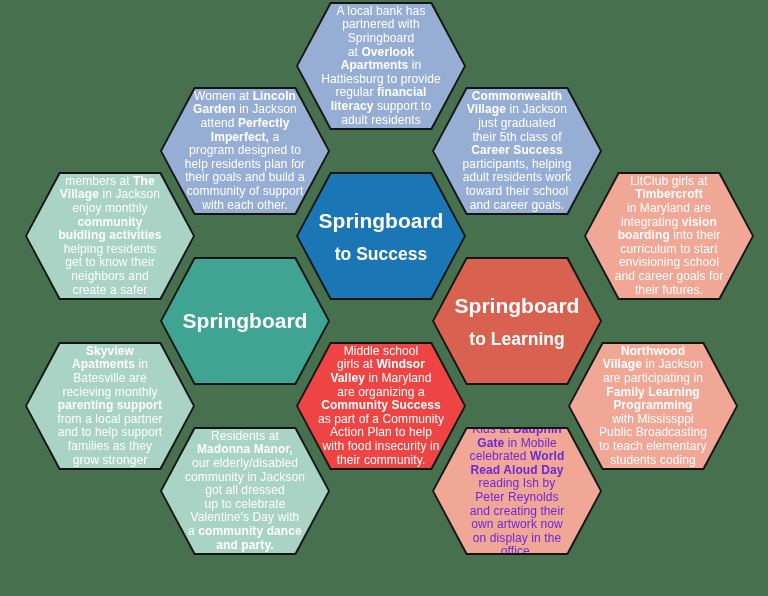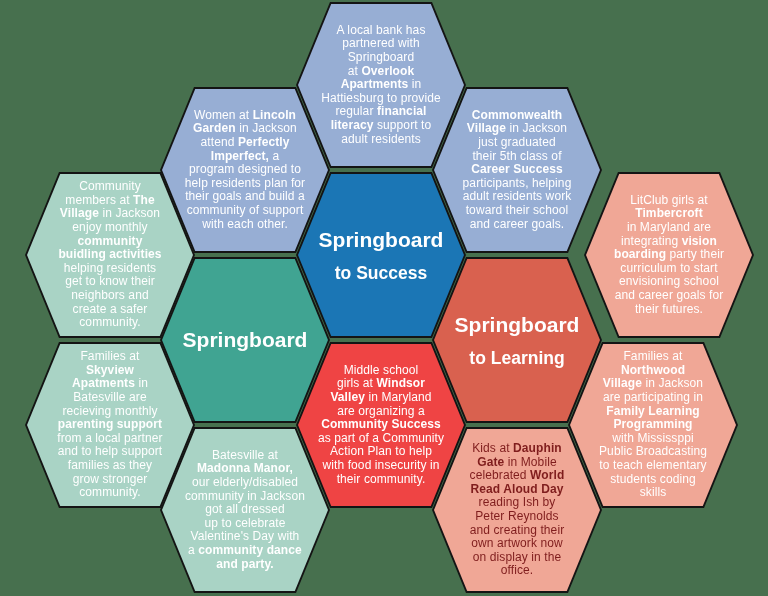--- a/index.html
+++ b/index.html
@@ -8,21 +8,21 @@
     background:#47704E;
     font-family:"Liberation Sans","DejaVu Sans",sans-serif;
     overflow:hidden;
   }
   .board{
     position:relative;
     width:768px;height:596px;
   }
   .hex{
     position:absolute;
-    width:170px;height:166px;
+    width:170px;height:128px;
     clip-path:polygon(20% 0%,80% 0%,100% 50%,80% 100%,20% 100%,0% 50%);
     background:#141414;
   }
   .hex-fill{
     position:absolute;
     inset:2px;
     clip-path:polygon(20% 0%,80% 0%,100% 50%,80% 100%,20% 100%,0% 50%);
   }
   .hex-label{
     position:absolute;
@@ -90,21 +90,21 @@
           <div>
             <div class="title-line1">Springboard</div>
             <div class="title-line2">to Success</div>
           </div>
         </div>
       </div>
     </div>
     <div class="hex" style="left: 584px; top: 172px; background: rgb(20, 20, 20);">
       <div class="hex-fill" style="background: rgb(240, 167, 150);">
         <div class="hex-label" style="color: rgb(255, 255, 255);">
-          <div class="hex-text"><span>LitClub girls at</span><br><b>Timbercroft</b><br><span>in Maryland are</span><br><span>integrating </span><b>vision</b><br><b>boarding</b><span> party their</span><br><span>curriculum to start</span><br><span>envisioning school</span><br><span>and career goals for</span><br><span>their futures.</span></div>
+          <div class="hex-text"><span>LitClub girls at</span><br><b>Timbercroft</b><br><span>in Maryland are</span><br><span>integrating </span><b>vision</b><br><b>boarding</b><span> into their</span><br><span>curriculum to start</span><br><span>envisioning school</span><br><span>and career goals for</span><br><span>their futures.</span></div>
         </div>
       </div>
     </div>
     <div class="hex" style="left: 160px; top: 257px; background: rgb(20, 20, 20);">
       <div class="hex-fill" style="background: rgb(64, 164, 146);">
         <div class="hex-label" style="color: rgb(255, 255, 255);">
           <div>
             <div class="title-line1">Springboard</div>
           </div>
         </div>
@@ -137,24 +137,24 @@
     <div class="hex" style="left: 568px; top: 342px; background: rgb(20, 20, 20);">
       <div class="hex-fill" style="background: rgb(240, 167, 150);">
         <div class="hex-label" style="color: rgb(255, 255, 255);">
           <div class="hex-text"><span>Families at</span><br><b>Northwood</b><br><b>Village</b><span> in Jackson</span><br><span>are participating in</span><br><b>Family Learning</b><br><b>Programming</b><br><span>with Mississppi</span><br><span>Public Broadcasting</span><br><span>to teach elementary</span><br><span>students coding</span><br><span>skills</span></div>
         </div>
       </div>
     </div>
     <div class="hex" style="left: 160px; top: 427px; background: rgb(20, 20, 20);">
       <div class="hex-fill" style="background: rgb(169, 211, 197);">
         <div class="hex-label" style="color: rgb(255, 255, 255);">
-          <div class="hex-text"><span>Batesville at</span><br><b>Madonna Manor,</b><br><span>our elderly/disabled</span><br><span>community in Jackson</span><br><span>got all dressed</span><br><span>up to celebrate</span><br><span>Valentine's Day with</span><br><span>a </span><b>community dance</b><br><b>and party.</b></div>
+          <div class="hex-text"><span>Residents at</span><br><b>Madonna Manor,</b><br><span>our elderly/disabled</span><br><span>community in Jackson</span><br><span>got all dressed</span><br><span>up to celebrate</span><br><span>Valentine's Day with</span><br><span>a </span><b>community dance</b><br><b>and party.</b></div>
         </div>
       </div>
     </div>
     <div class="hex" style="left: 432px; top: 427px; background: rgb(20, 20, 20);">
       <div class="hex-fill" style="background: rgb(240, 167, 150);">
-        <div class="hex-label" style="color: #7f1d1d;">
+        <div class="hex-label" style="color: #6d28d9;">
           <div class="hex-text"><span>Kids at </span><b>Dauphin</b><br><b>Gate</b><span> in Mobile</span><br><span>celebrated </span><b>World</b><br><b>Read Aloud Day</b><br><span>reading Ish by</span><br><span>Peter Reynolds</span><br><span>and creating their</span><br><span>own artwork now</span><br><span>on display in the</span><br><span>office.</span></div>
         </div>
       </div>
     </div>
   </div>
 
 </body></html>

